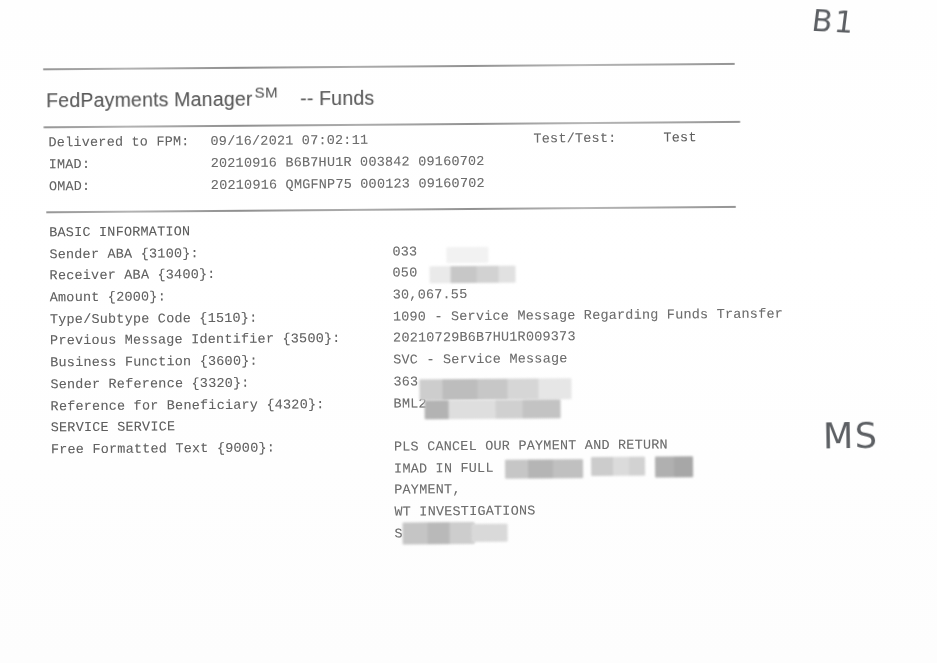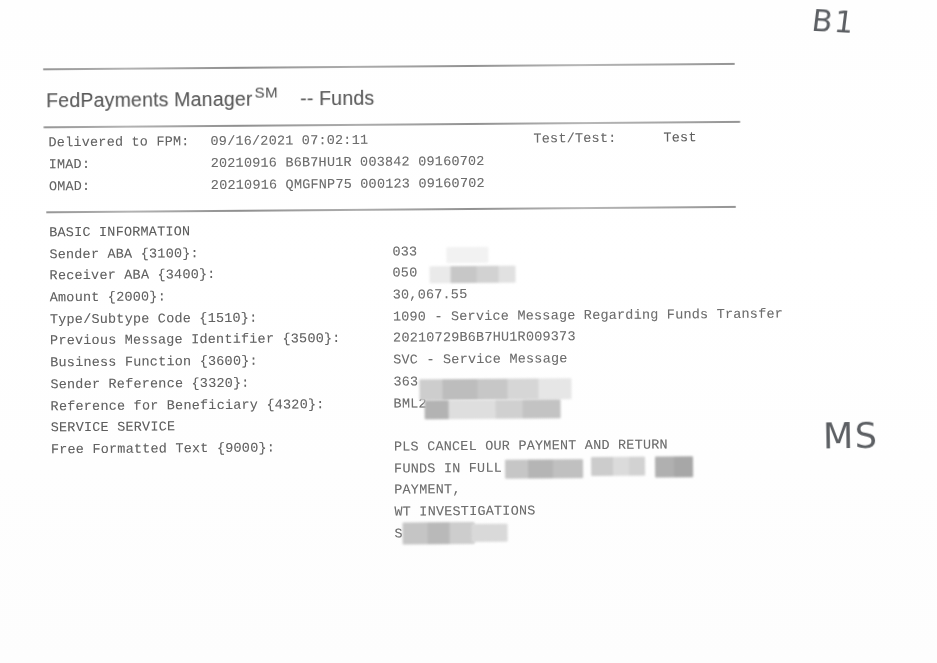--- a/index.html
+++ b/index.html
@@ -237,21 +237,21 @@
       </div>
 
       <div class="info-row">
         <span class="section-title">SERVICE SERVICE</span>
       </div>
 
       <div class="info-row">
         <span class="lbl">Free Formatted Text {9000}:</span><span class="val">PLS CANCEL OUR PAYMENT AND RETURN</span>
       </div>
       <div class="info-row">
-        <span class="lbl"></span><span class="val">FUNDS IN FULL</span>
+        <span class="lbl"></span><span class="val">IMAD IN FULL</span>
       </div>
       <div class="info-row">
         <span class="lbl"></span><span class="val">PAYMENT,</span>
       </div>
       <div class="info-row">
         <span class="lbl"></span><span class="val">WT INVESTIGATIONS</span>
       </div>
       <div class="info-row">
         <span class="lbl"></span><span class="val">S</span>
       </div>

